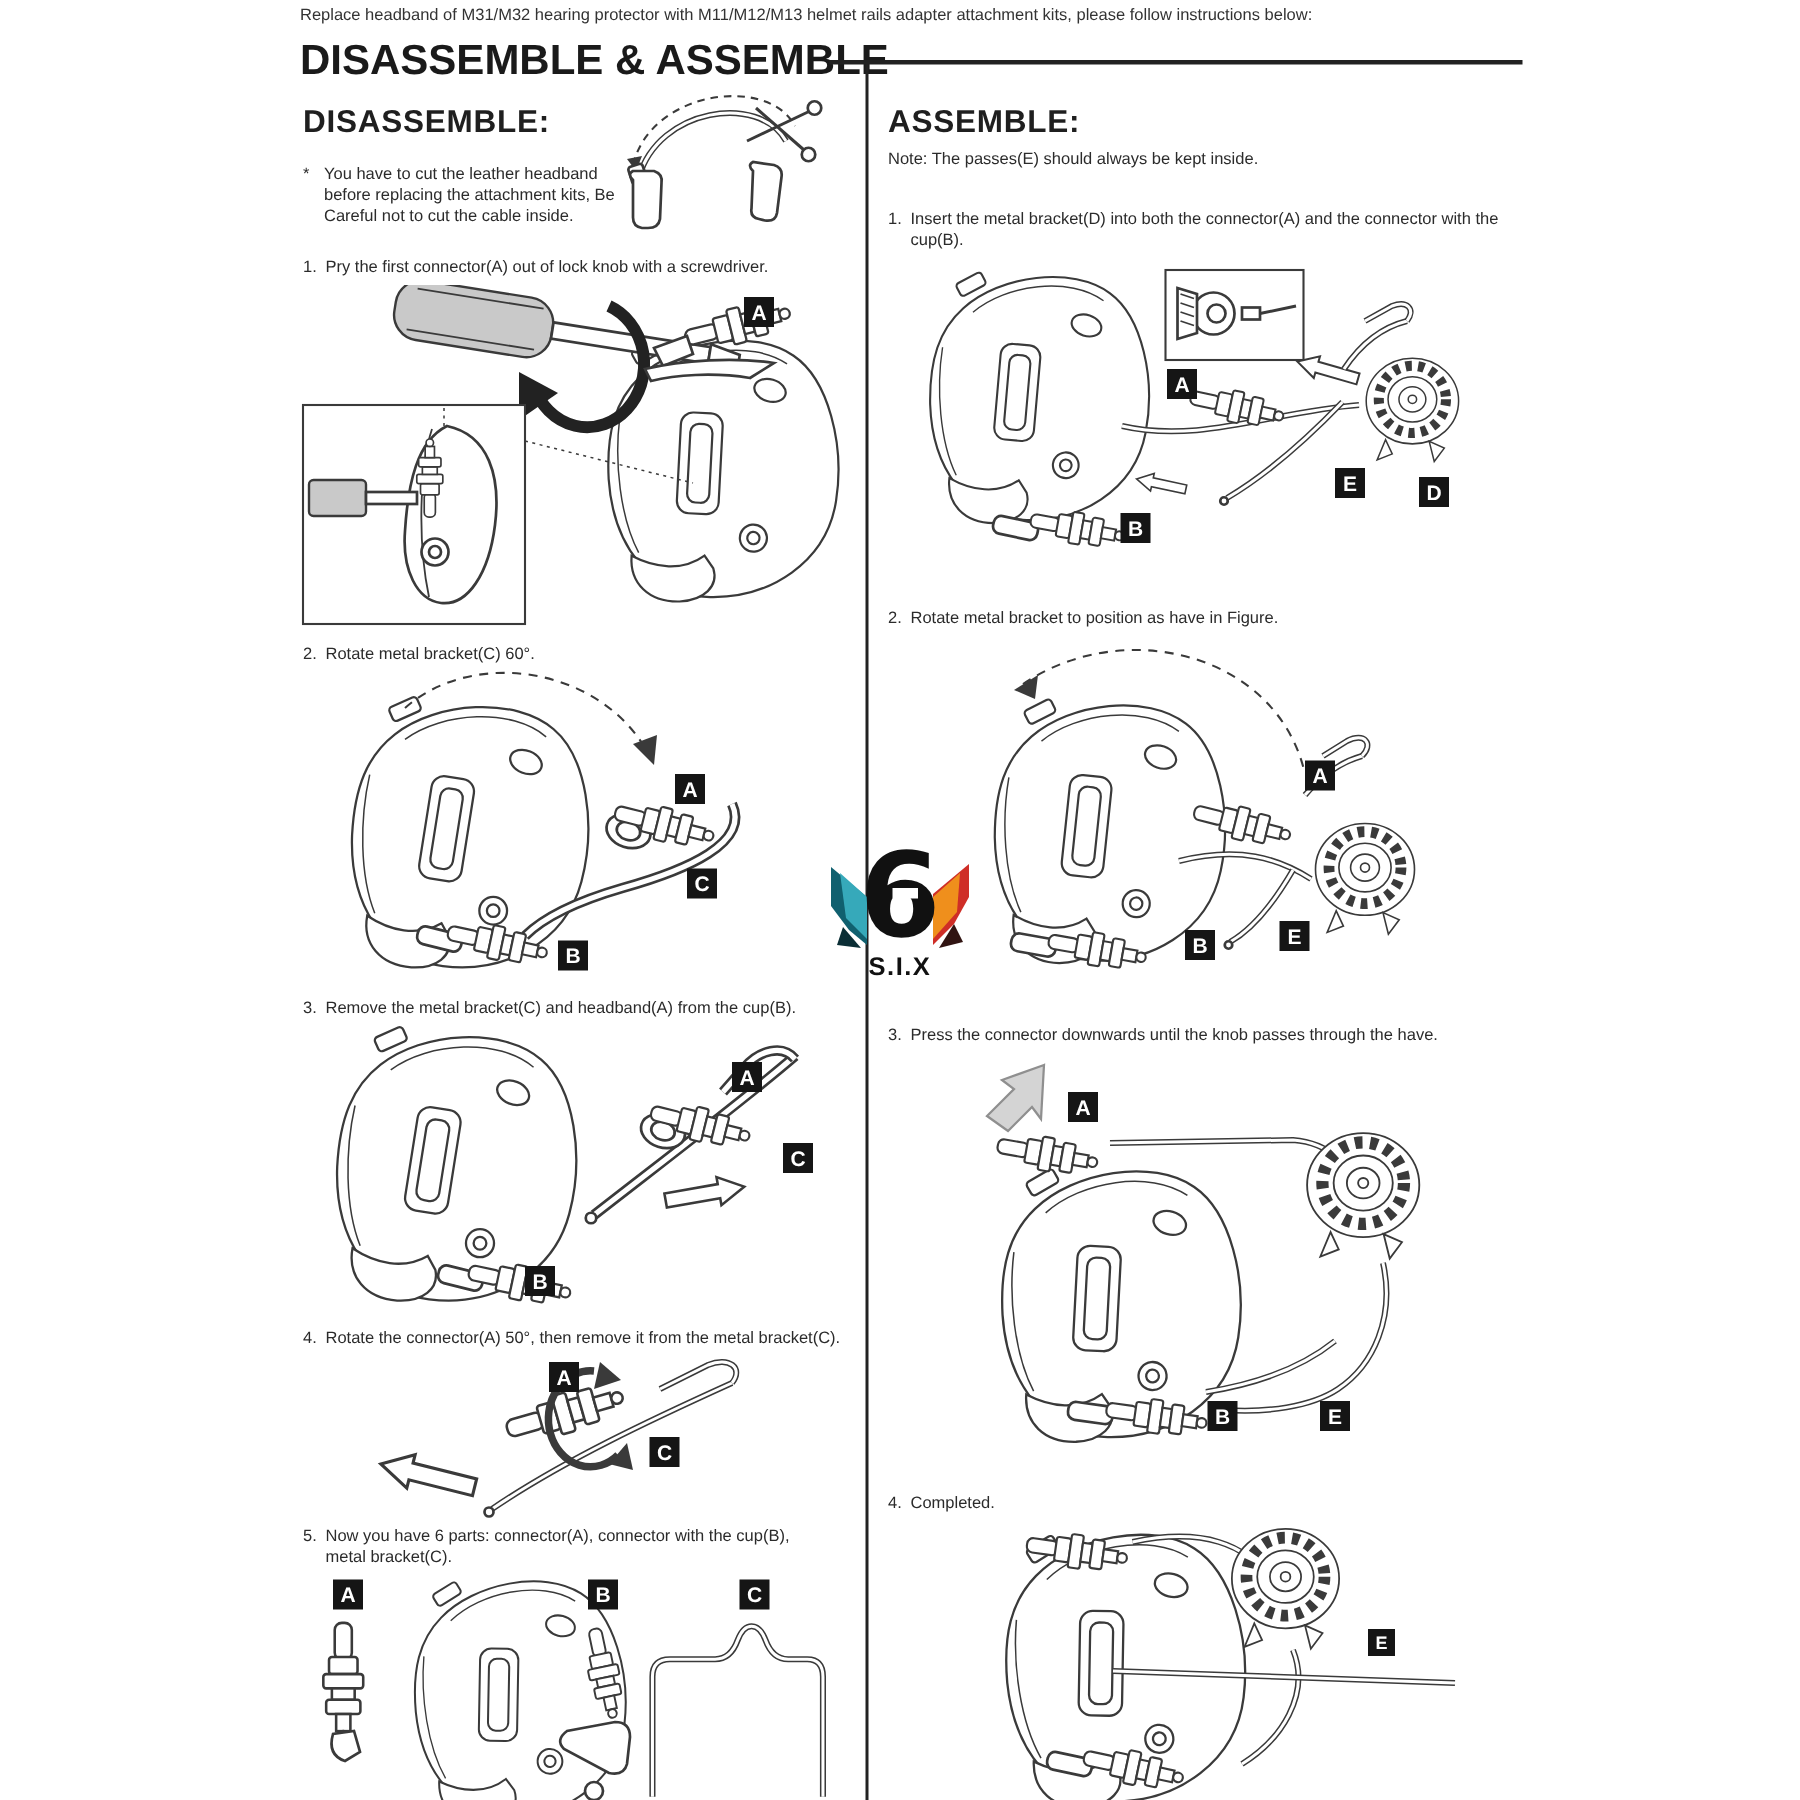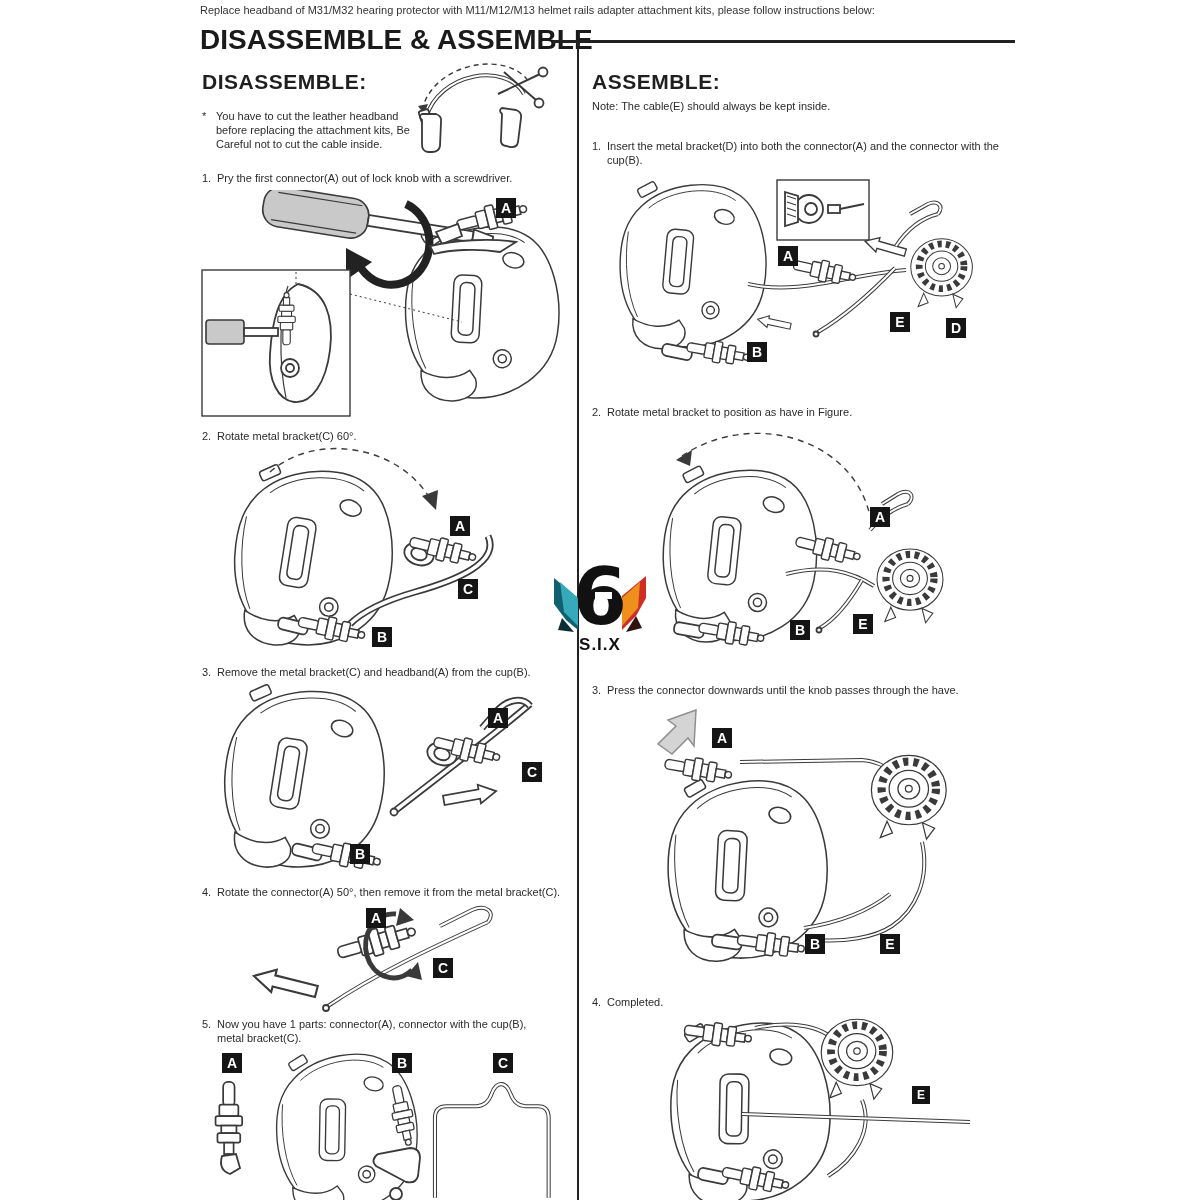--- a/index.html
+++ b/index.html
@@ -218,42 +218,42 @@
     <polygon class="ah" points="200,6 214,18 196,24"></polygon>
     <polygon class="ah" points="206,74 218,60 222,78"></polygon>
     <use href="#oarrow" transform="translate(55,60) rotate(14) scale(1.15)"></use>
   </svg>
   <div class="plabel" style="left:166px;top:6px">A</div>
   <div class="plabel" style="left:233px;top:56px">C</div>
 </div>
 
 <div class="abs step" style="left:202px;top:1018px;width:360px">
   <span class="num">5.</span>
-  <span style="width:334px">Now you have 1 parts: connector(A), connector with the cup(B), metal bracket(C).</span>
+  <span style="width:334px">Now you have 6 parts: connector(A), connector with the cup(B), metal bracket(C).</span>
 </div>
 <div class="illu" style="left:200px;top:1048px;width:358px;height:152px">
   <svg width="358" height="152" viewBox="0 0 358 152">
 
     <use href="#conn" transform="translate(45,32) rotate(90) scale(0.95)"></use>
     <path class="ln" d="M22,108 Q18,122 30,126 L40,120 L36,106 Z"></path>
 
     <use href="#cup" transform="translate(60,14) rotate(-8) scale(0.75)"></use>
     <use href="#conn" transform="translate(208,34) rotate(78) scale(0.72)"></use>
     <path class="ln" d="M176,118 Q170,112 178,106 L210,100 Q220,100 220,110 L218,128 Q216,136 206,134 Z"></path>
     <circle class="ln" cx="196" cy="146" r="6"></circle>
 
     <use href="#bracket" transform="translate(228,28) scale(0.58)"></use>
   </svg>
   <div class="plabel" style="left:22px;top:5px">A</div>
   <div class="plabel" style="left:192px;top:5px">B</div>
   <div class="plabel" style="left:293px;top:5px">C</div>
 </div>
 
 <div class="abs sec-heading" style="left:592px;top:70px">ASSEMBLE:</div>
-<div class="abs" style="left:592px;top:100px;font-size:11px">Note: The cable(E) should always be kept inside.</div>
+<div class="abs" style="left:592px;top:100px;font-size:11px">Note: The passes(E) should always be kept inside.</div>
 
 <div class="abs step" style="left:592px;top:140px;width:412px">
   <span class="num">1.</span>
   <span style="width:397px">Insert the metal bracket(D) into both the connector(A) and the connector with the cup(B).</span>
 </div>
 <div class="illu" style="left:590px;top:176px;width:420px;height:218px">
   <svg width="420" height="218" viewBox="0 0 420 218">
     <use href="#cup" transform="translate(18,10) rotate(-4) scale(0.78)"></use>
 
     <path class="ol" d="M158,108 C210,120 260,98 316,94"></path>

